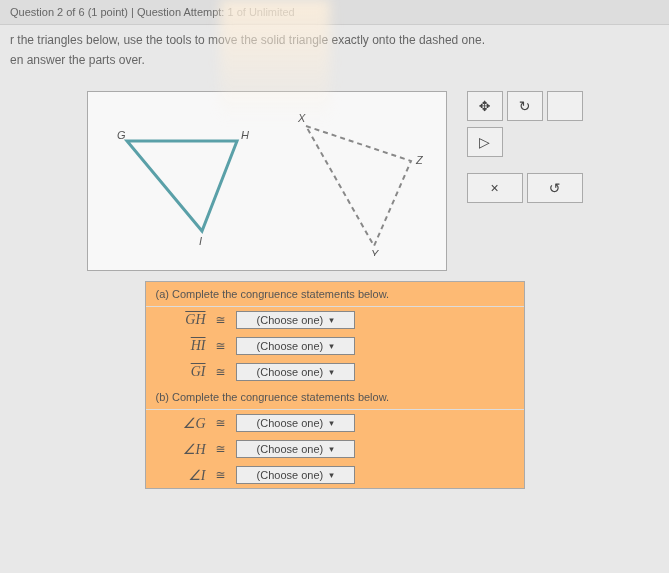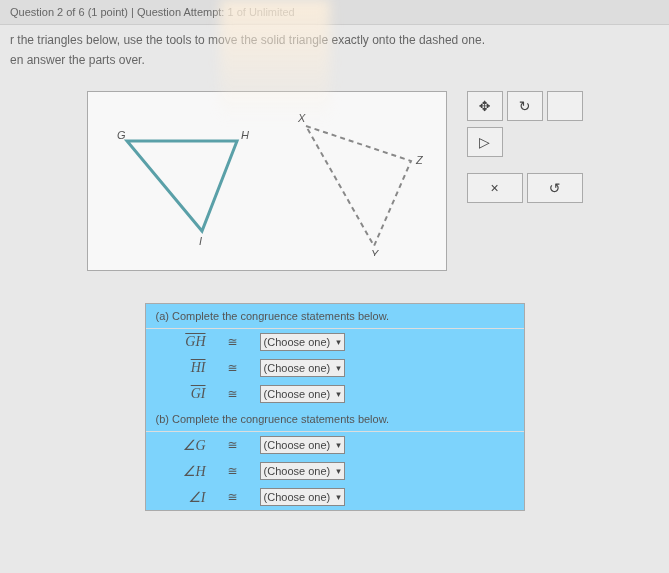--- a/index.html
+++ b/index.html
@@ -51,50 +51,50 @@
   .tool-btn {
     width: 36px; height: 30px;
     background: #f0f0f0;
     border: 1px solid #aaa;
     display: flex; align-items: center; justify-content: center;
     font-size: 14px; color: #444;
     cursor: pointer;
   }
   .tool-btn.wide { width: 56px; }
   .answers {
-    margin: 22px auto 0 auto;
+    margin: 0 auto 0 auto;
     width: 380px;
     border: 1px solid #aaa;
-    background: #7dd3fc;
+    background: #fdba74;
   }
   .part-label {
     padding: 6px 10px;
     font-size: 11px;
     color: #555;
     border-bottom: 1px solid #ddd;
   }
   .stmt-row {
     display: flex;
     align-items: center;
-    gap: 22px;
+    gap: 10px;
     padding: 4px 30px;
   }
   .seg, .ang {
     font-family: Georgia, serif;
     font-style: italic;
     font-size: 14px;
     min-width: 30px;
     text-align: right;
   }
   .seg span { text-decoration: overline; font-style: italic; }
   .cong { font-size: 12px; }
   .dropdown {
     border: 1px solid #888;
     background: #eee;
-    padding: 2px 3px;
+    padding: 2px 20px;
     font-size: 11px;
     color: #444;
     cursor: pointer;
     display: inline-flex;
     align-items: center;
     gap: 6px;
   }
   .dropdown::after { content: "▾"; font-size: 9px; }
   svg { display: block; }
   .glare {

